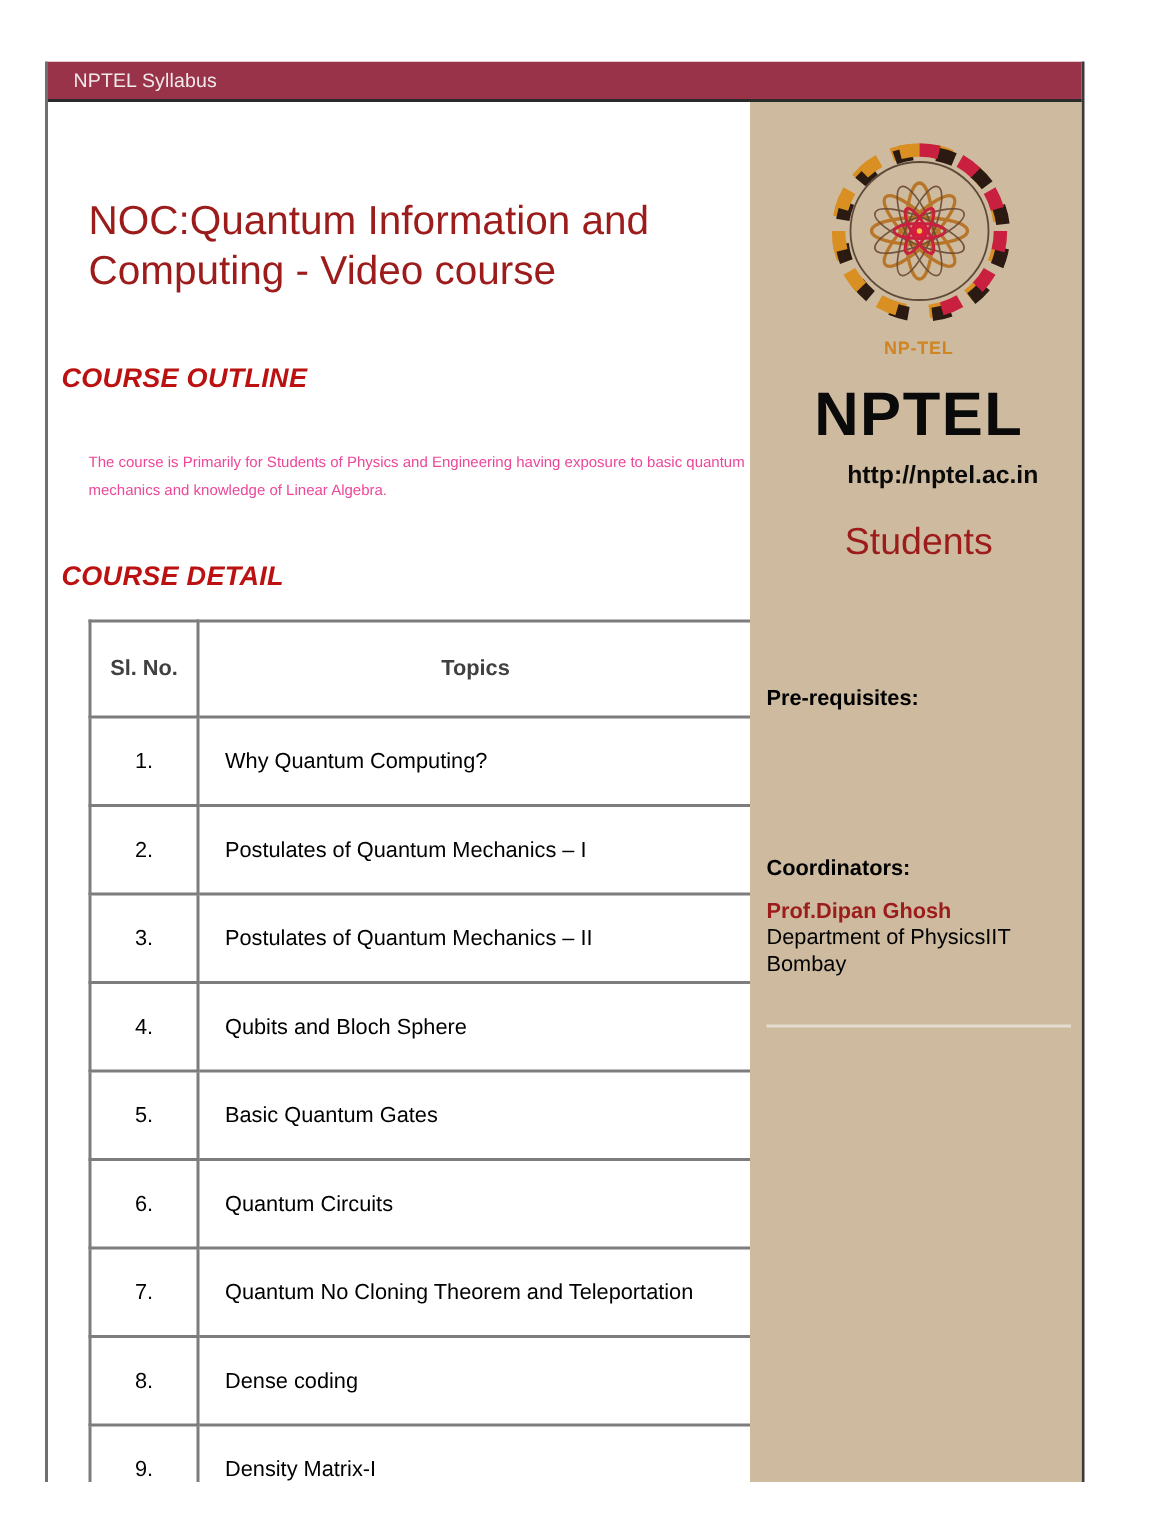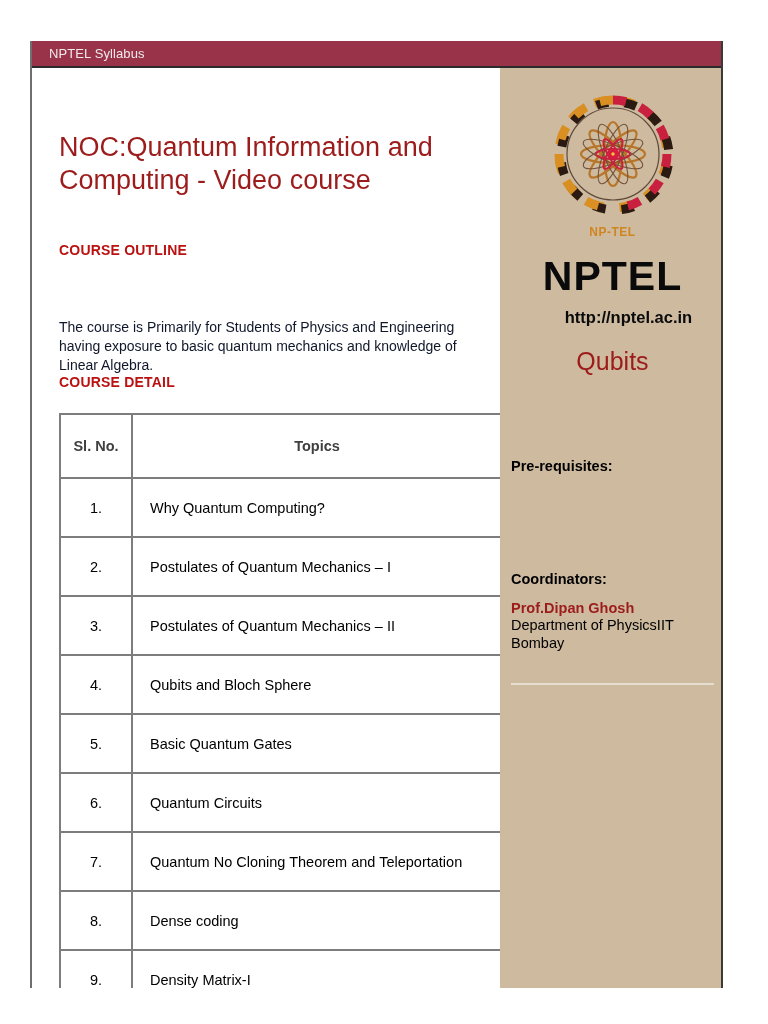--- a/index.html
+++ b/index.html
@@ -63,36 +63,37 @@
     top: 63px;
     width: 420px;
     color: #9c1b1b;
     font-size: 27px;
     line-height: 33px;
     font-weight: 400;
   }
 
   .sec-head {
     position: absolute;
-    left: 27px;
+    left: 9px;
     color: #bb1111;
-    font-size: 14px;
+    font-size: 18px;
     font-weight: bold;
     letter-spacing: 0.2px;
+    font-style: italic;
   }
   .sec-head.outline { top: 174px; }
   .sec-head.detail  { top: 306px; }
 
   .outline-body {
     position: absolute;
     left: 27px;
-    top: 250px;
+    top: 231px;
     width: 440px;
-    color: #0f172a;
-    font-size: 14px;
+    color: #ec4899;
+    font-size: 10px;
     line-height: 19px;
   }
 
   
   table.course-table {
     position: absolute;
     left: 27px;
     top: 345px;
     width: 438px;
     border-collapse: collapse;
@@ -344,21 +345,21 @@
             <circle r="4.5" fill="#d81b3c" stroke="none"></circle>
             <circle r="1.8" fill="#f0c040" stroke="none"></circle>
           </g>
         </g>
       </svg>
       <div class="logo-label">NP-TEL</div>
     </div>
 
     <div class="nptel-big">NPTEL</div>
     <div class="nptel-url">http://nptel.ac.in</div>
-    <div class="nptel-subject">Qubits</div>
+    <div class="nptel-subject">Students</div>
 
     <div class="side-block prereq">
       <div class="side-head">Pre-requisites:</div>
     </div>
 
     <div class="side-block coord">
       <div class="side-head">Coordinators:</div>
       <div class="coord-name">Prof.Dipan Ghosh</div>
       <div class="coord-dept">Department of PhysicsIIT Bombay</div>
     </div>

